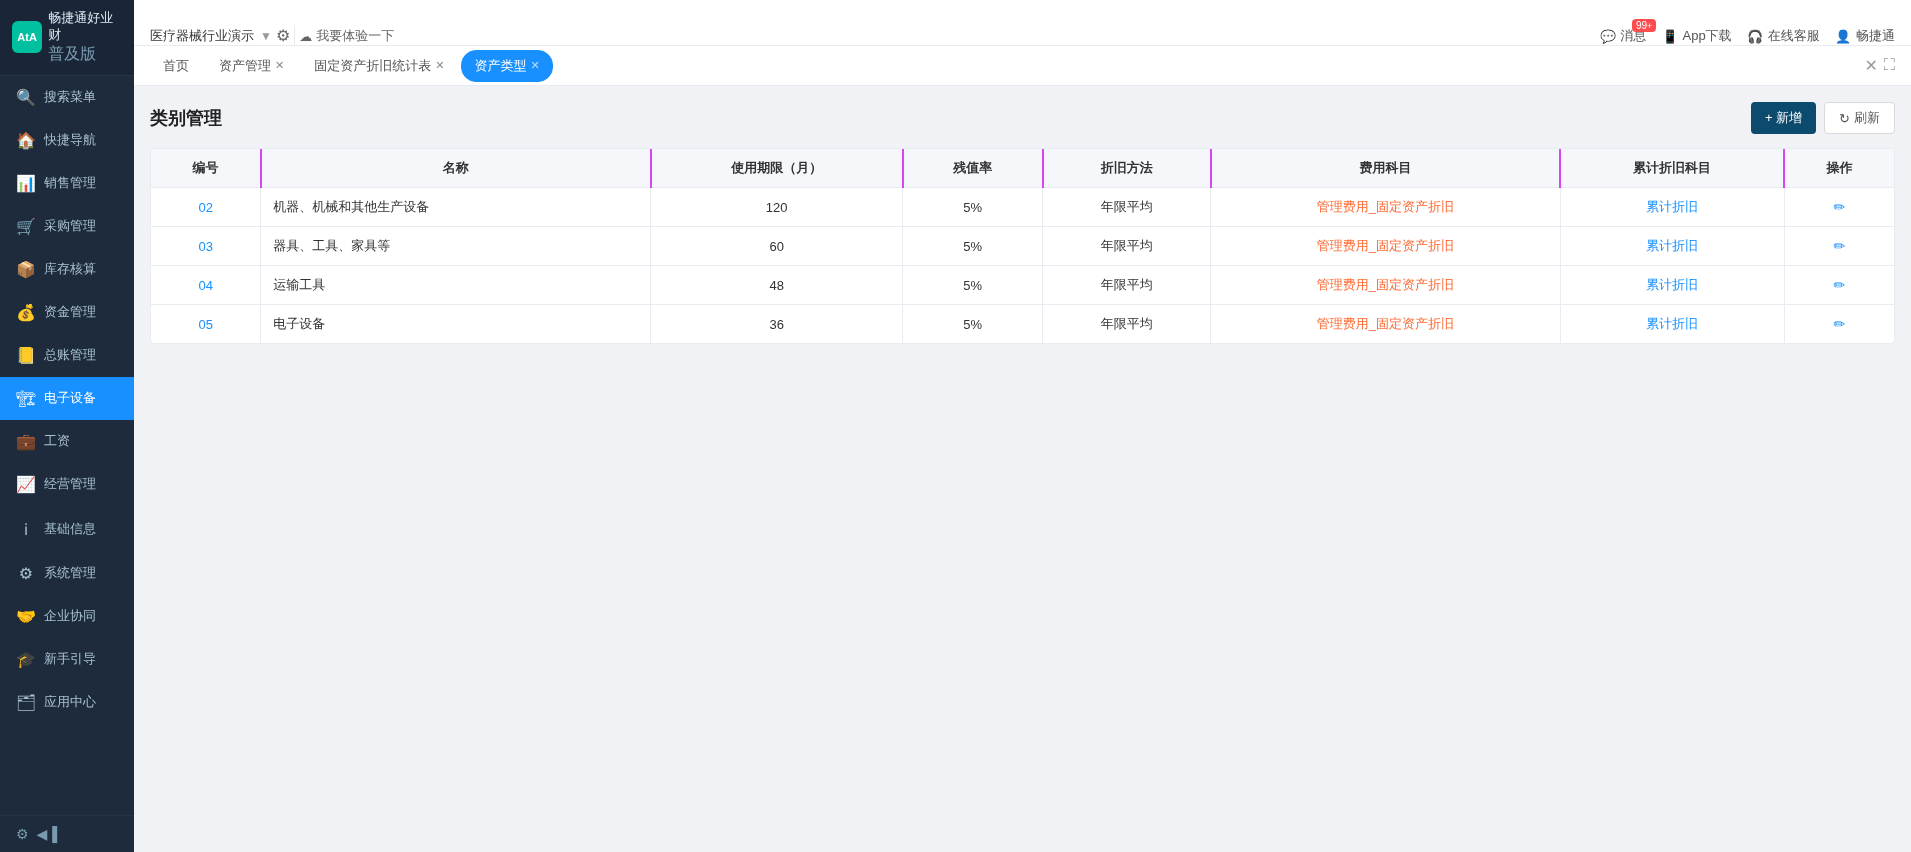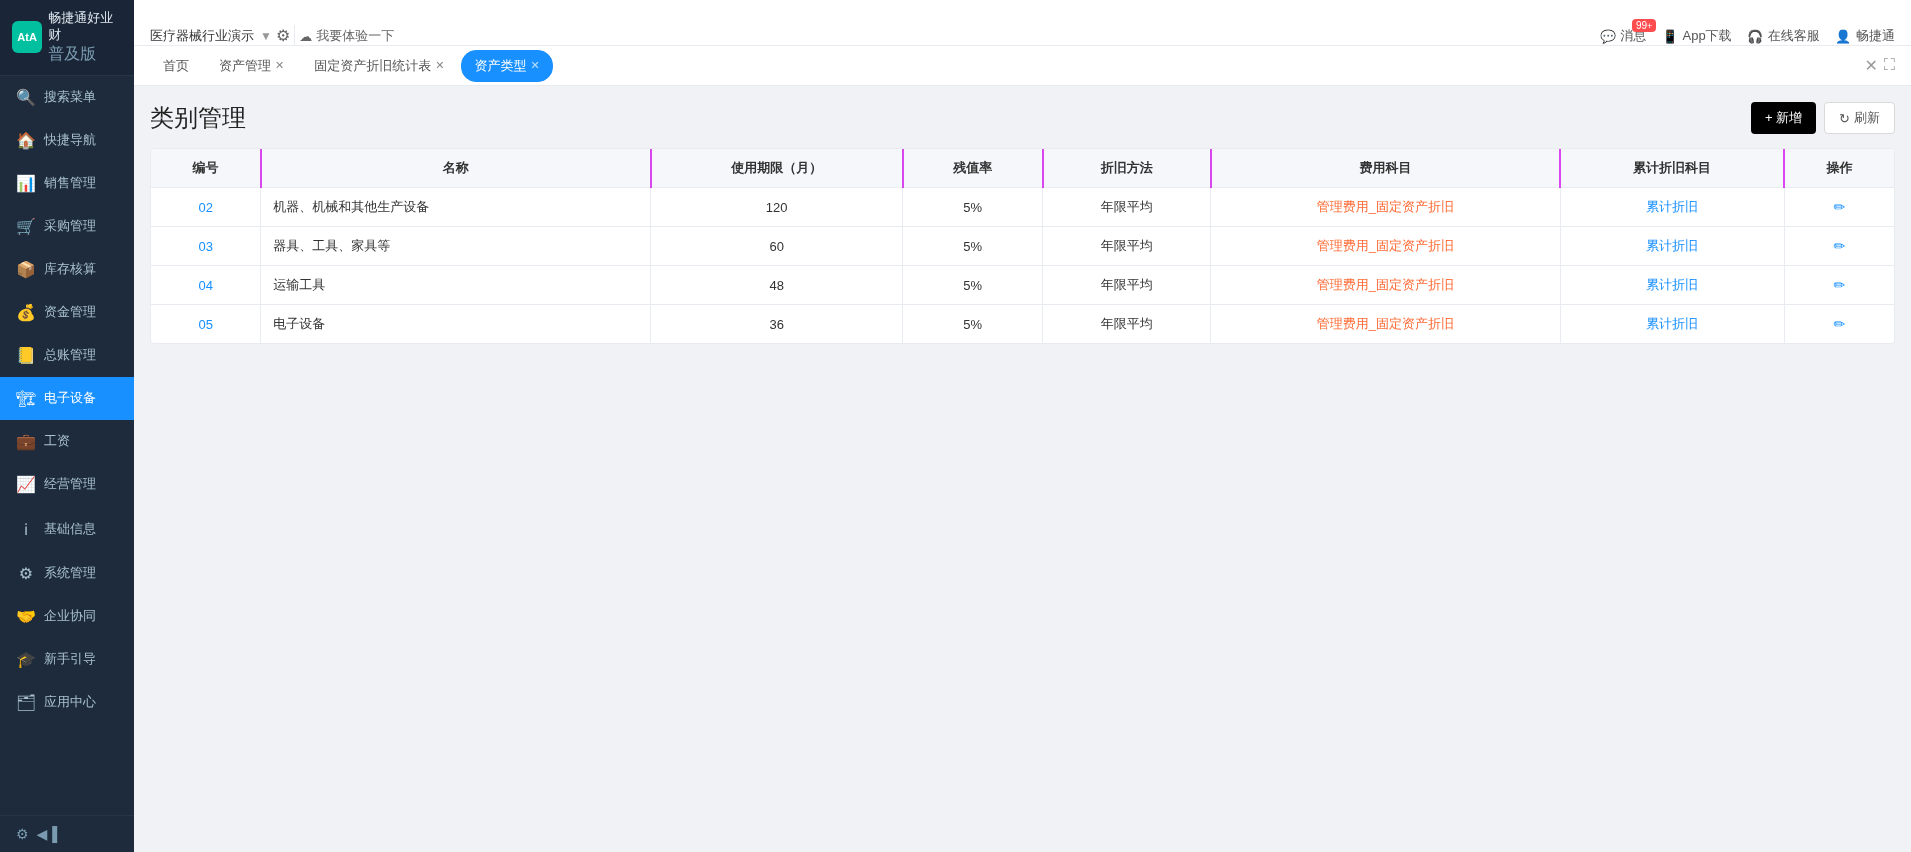--- a/index.html
+++ b/index.html
@@ -131,24 +131,24 @@
     .win-btn { font-size: 16px; color: #999; cursor: pointer; }
 
     
     .content-area {
       flex: 1; overflow-y: auto; background: #f0f2f5; padding: 16px;
     }
     .page-header {
       display: flex; align-items: center; justify-content: space-between;
       margin-bottom: 14px;
     }
-    .page-title { font-size: 24px; font-weight: normal; color: #222; }
+    .page-title { font-size: 18px; font-weight: bold; color: #222; }
     .header-actions { display: flex; gap: 8px; }
     .btn-primary {
-      background: #000000; color: white;
+      background: #0c4a6e; color: white;
       border: none; padding: 6px 14px;
       border-radius: 4px; font-size: 13px;
       cursor: pointer; display: flex; align-items: center; gap: 4px;
     }
     .btn-default {
       background: white; color: #555;
       border: 1px solid #d9d9d9; padding: 6px 14px;
       border-radius: 4px; font-size: 13px;
       cursor: pointer; display: flex; align-items: center; gap: 4px;
     }

